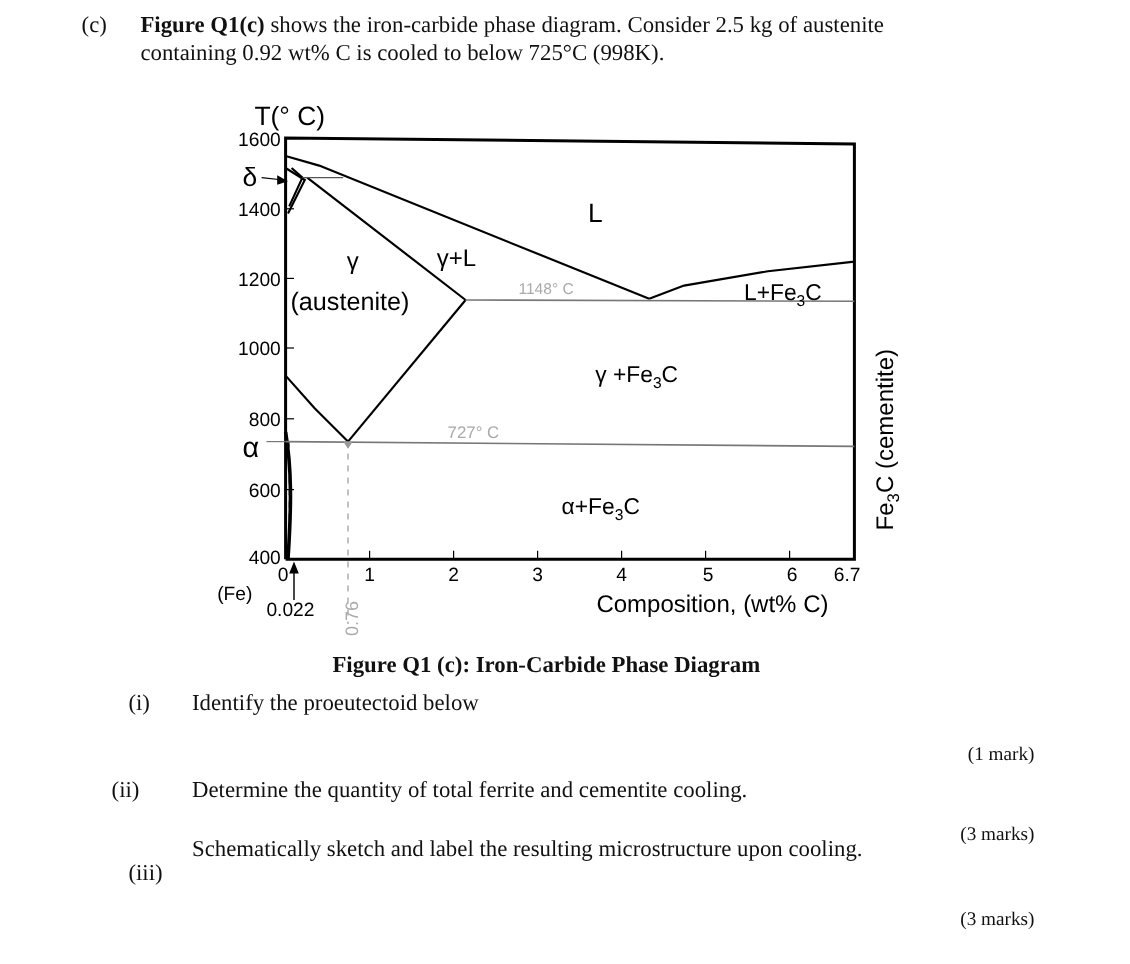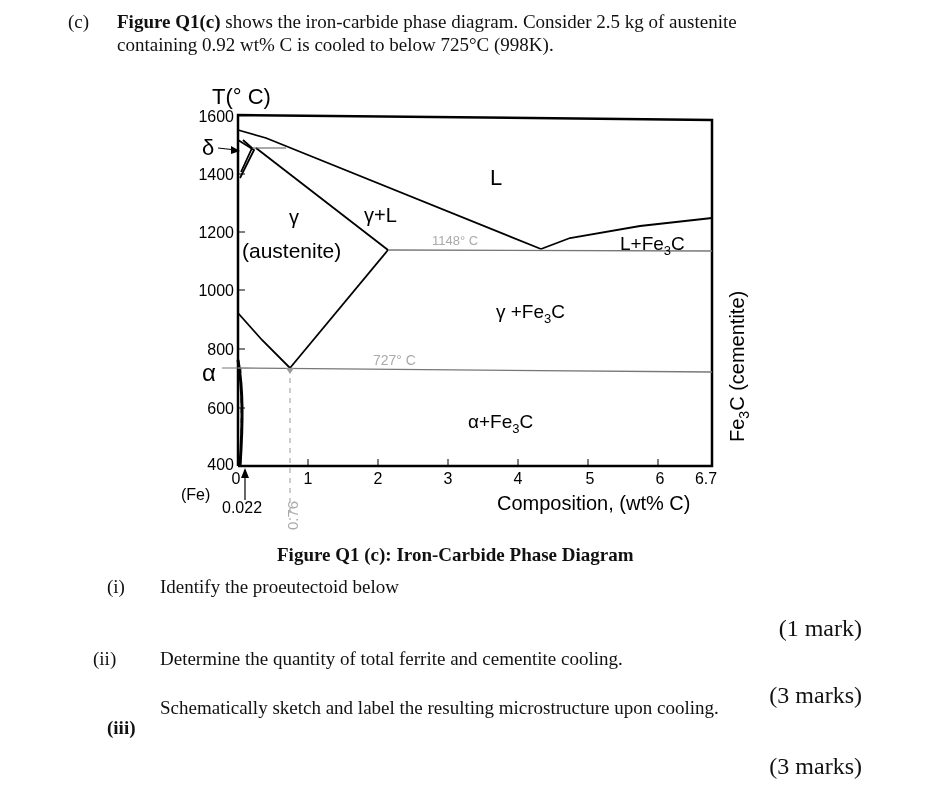--- a/index.html
+++ b/index.html
@@ -1,21 +1,21 @@
 <!DOCTYPE html>
 <html><head>
 <meta charset="utf-8">
 <style>
   html, body { margin: 0; padding: 0; background: #ffffff; }
   body { width: 942px; height: 803px; position: relative; overflow: hidden;
          font-family: "Liberation Serif", "DejaVu Serif", serif; color: #111; }
   .abs { position: absolute; }
   .q-text { font-size: 19px; line-height: 23px; }
   .bold { font-weight: bold; }
-  .marks { font-size: 24px; }
+  .marks { font-size: 16px; }
   svg text { font-family: "Liberation Sans", "DejaVu Sans", sans-serif; }
 </style>
 </head>
 <body>
 
 <div class="abs q-text" style="left:68px; top:10px;">(c)</div>
 <div class="abs q-text" style="left:117px; top:10px; width:760px; text-align:justify;">
   <span class="bold">Figure Q1(c)</span><span> shows the iron-carbide phase diagram. Consider 2.5 kg of austenite</span>
 </div>
 <div class="abs q-text" style="left:117px; top:33px;">containing 0.92 wt% C is cooled to below 725°C (998K).</div>
@@ -113,15 +113,15 @@
 <div class="abs q-text bold" style="left:277px; top:543px;text-align:right;">Figure Q1 (c): Iron-Carbide Phase Diagram</div>
 
 <div class="abs q-text" style="left:107px; top:575px;">(i)</div>
 <div class="abs q-text" style="left:160px; top:575px;">Identify the proeutectoid below</div>
 <div class="abs q-text marks" style="right:80px; top:617px;">(1 mark)</div>
 
 <div class="abs q-text" style="left:93px; top:647px;">(ii)</div>
 <div class="abs q-text" style="left:160px; top:647px;">Determine the quantity of total ferrite and cementite cooling.</div>
 <div class="abs q-text marks" style="right:80px; top:684px;">(3 marks)</div>
 
-<div class="abs q-text" style="left:107px; top:716px;font-weight:bold;">(iii)</div>
+<div class="abs q-text" style="left:107px; top:716px;">(iii)</div>
 <div class="abs q-text" style="left:160px; top:696px;">Schematically sketch and label the resulting microstructure upon cooling.</div>
 <div class="abs q-text marks" style="right:80px; top:755px;">(3 marks)</div>
 
 </body></html>

